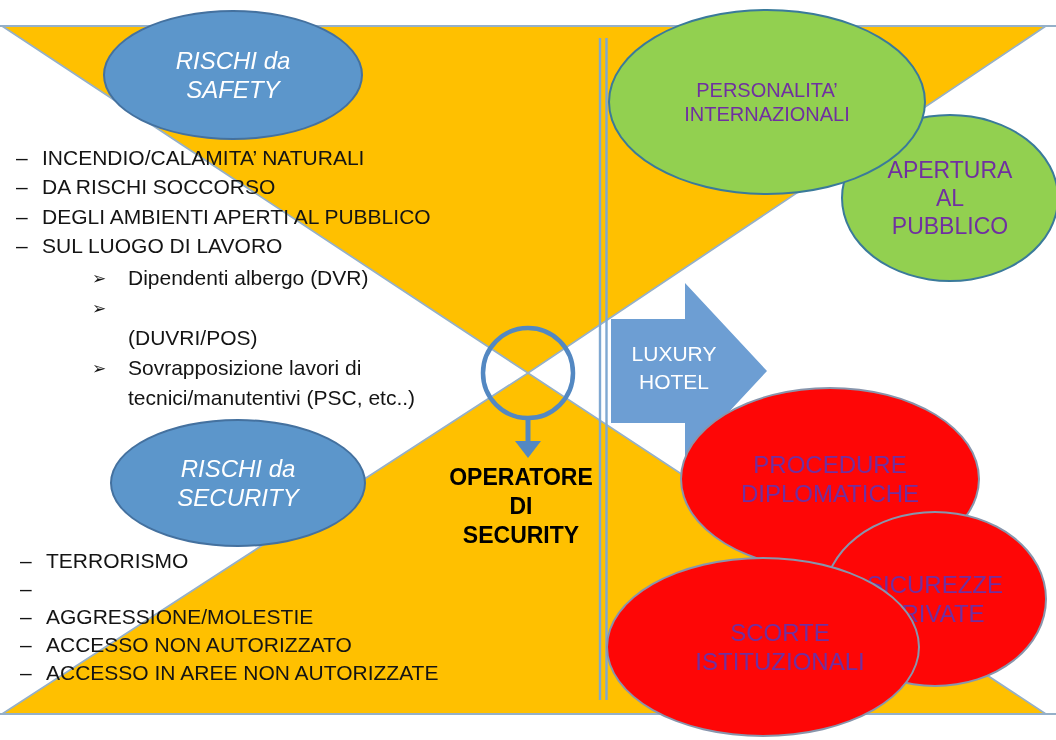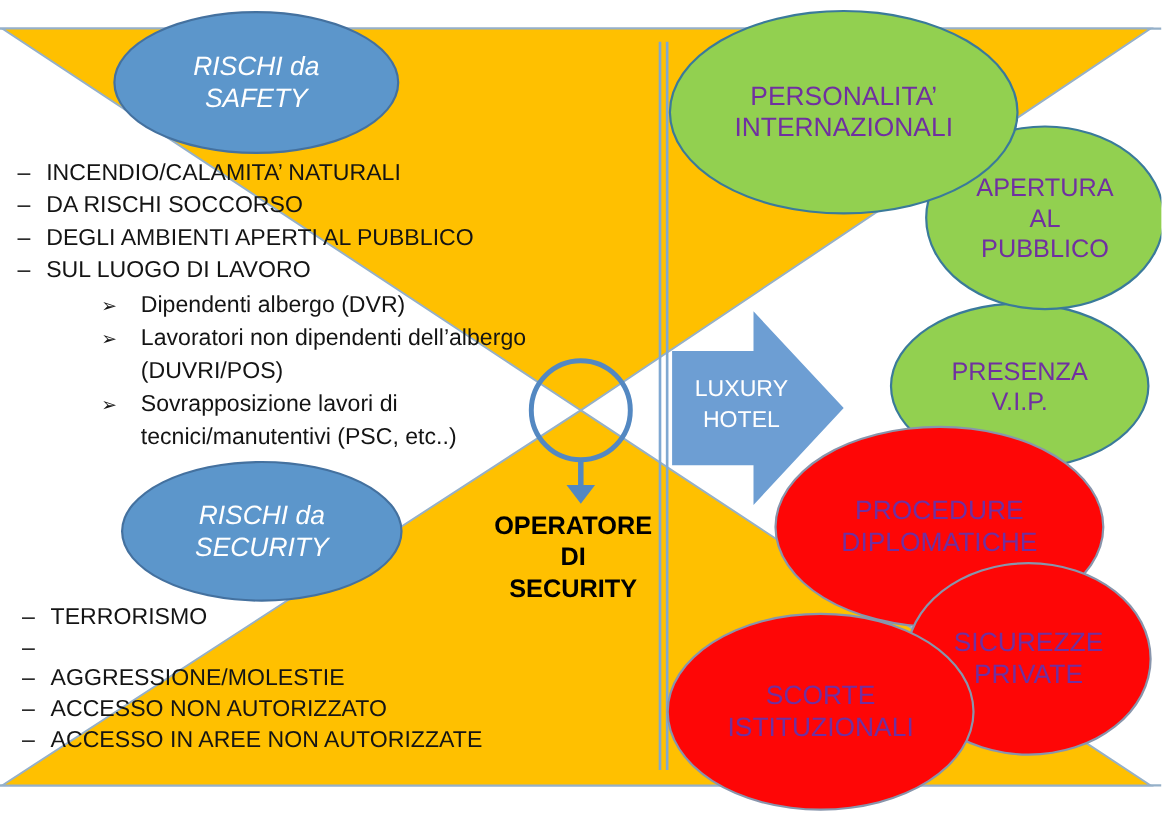--- a/index.html
+++ b/index.html
@@ -48,47 +48,43 @@
     <polygon points="2,26 1046,26 528,373" fill="#FFC000" stroke="#95b0c9" stroke-width="1.8"></polygon>
     <polygon points="2,714 1046,714 528,373" fill="#FFC000" stroke="#95b0c9" stroke-width="1.8"></polygon>
     <line x1="600" y1="38" x2="600" y2="700" stroke="#7fa8d2" stroke-width="2.4"></line>
     <line x1="606.5" y1="38" x2="606.5" y2="700" stroke="#7fa8d2" stroke-width="2.4"></line>
     <circle cx="528" cy="373" r="45" fill="none" stroke="#5388c2" stroke-width="4.5"></circle>
     <line x1="528" y1="420" x2="528" y2="442" stroke="#5388c2" stroke-width="5"></line>
     <polygon points="515,441 541,441 528,458" fill="#5388c2"></polygon>
     <polygon points="611,319 685,319 685,283 767,371 685,459 685,423 611,423" fill="#6d9ed3"></polygon>
   </svg>
 
-  <div class="bubble green" style="left:809px; top:275px; width:232px; height:148px;">
-    <span>PRESENZA
-V.I.P.</span>
-  </div>
 
   <div class="bubble green" style="left:841px; top:114px; width:214px; height:164px;">
     <span>APERTURA
 AL
 PUBBLICO</span>
   </div>
 
-  <div class="bubble green" style="left:608px; top:9px; width:314px; height:182px; font-size:24px;">
+  <div class="bubble green" style="left:608px; top:9px; width:314px; height:182px; font-size:20px;">
     <span>PERSONALITA’
 INTERNAZIONALI</span>
   </div>
 
-  <div class="bubble red" style="left:704px; top:387px; width:296px; height:180px;text-align:center;">
+  <div class="bubble red" style="left:680px; top:387px; width:296px; height:180px;text-align:center;">
     <span>PROCEDURE
 DIPLOMATICHE</span>
   </div>
 
   <div class="bubble red" style="left:823px; top:511px; width:220px; height:172px;">
     <span>SICUREZZE
 PRIVATE</span>
   </div>
 
-  <div class="bubble red" style="left:606px; top:557px; width:276px; height:176px;">
+  <div class="bubble red" style="left:606px; top:557px; width:276px; height:176px;padding-left:34px;">
     <span>SCORTE
 ISTITUZIONALI</span>
   </div>
 
   <div class="bubble blue" style="left:103px; top:10px; width:256px; height:126px;">
     <span>RISCHI da
 SAFETY</span>
   </div>
 
   <div class="bubble blue" style="left:110px; top:419px; width:252px; height:124px;">
@@ -115,21 +111,20 @@
     </div>
   </div>
 
   <div class="list sub-list" style="left:92px; top:263px;">
     <div class="row">
       <span class="mk arrow-mk">➢</span>
       <span>Dipendenti albergo (DVR)</span>
     </div>
     <div class="row">
       <span class="mk arrow-mk">➢</span>
-      <span>Lavoratori non dipendenti dell’albergo</span>
     </div>
     <div class="row">
       <span class="mk arrow-mk"></span>
       <span>(DUVRI/POS)</span>
     </div>
     <div class="row">
       <span class="mk arrow-mk">➢</span>
       <span>Sovrapposizione lavori di</span>
     </div>
     <div class="row">

